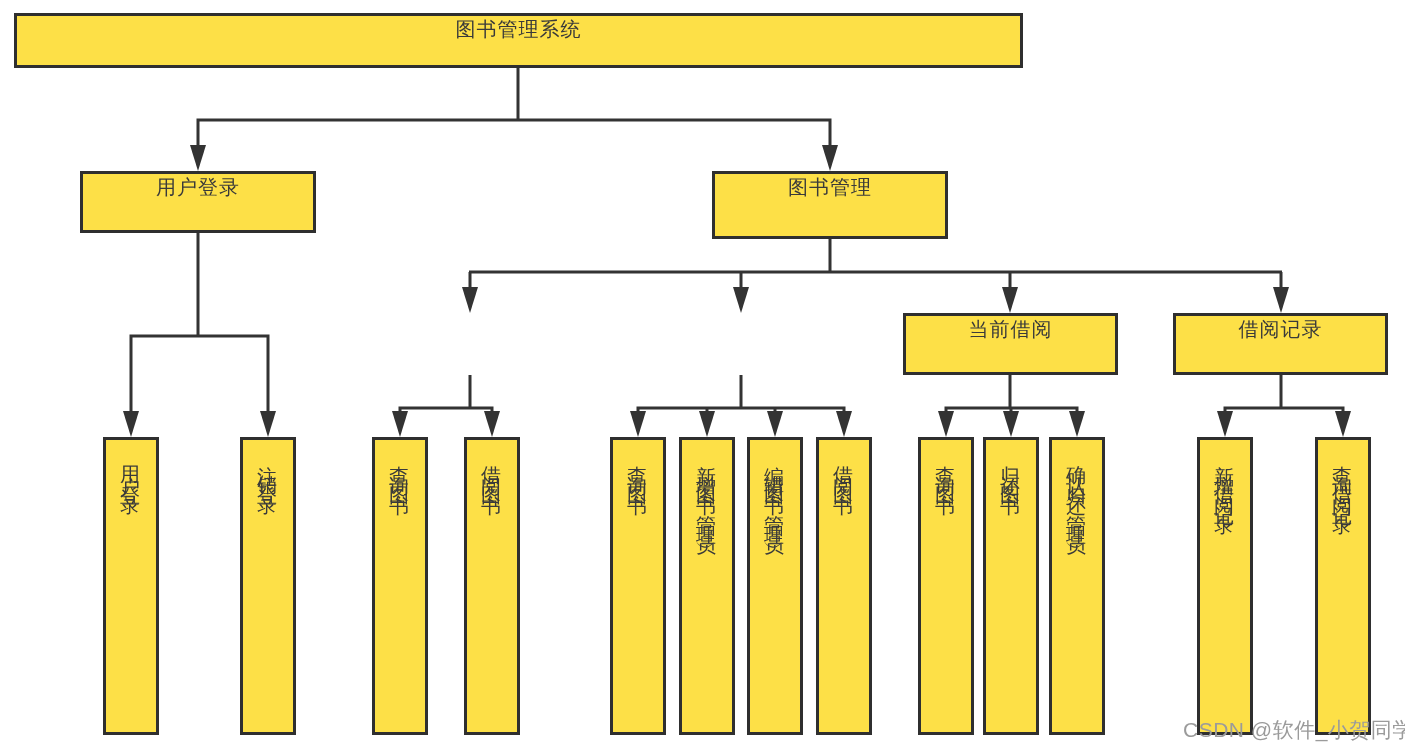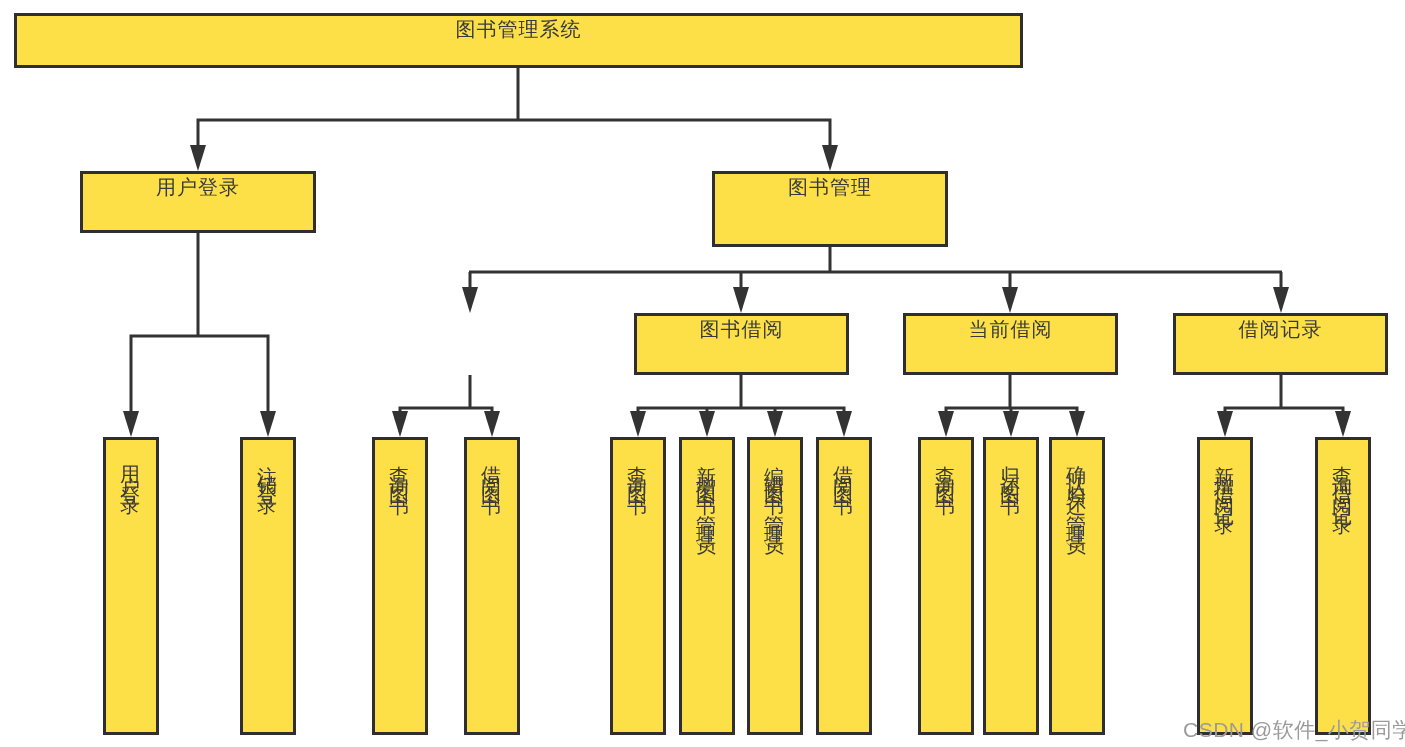--- a/index.html
+++ b/index.html
@@ -29,21 +29,21 @@
     border: 3px solid #2f2f2f;
     display: flex;
     align-items: flex-start;
     justify-content: center;
     z-index: 2;
     font-size: 20px;
     letter-spacing: 1px;
   }
   .node.root    { left: 14px;   top: 13px;  width: 1009px; height: 55px; }
   .node.lvl2-a  { left: 80px;   top: 171px; width: 236px;  height: 62px; }
-  .node.lvl2-b  { left: 712px;  top: 171px; width: 236px;  height: 76px; }
+  .node.lvl2-b  { left: 712px;  top: 171px; width: 236px;  height: 68px; }
   .node.lvl3    { top: 313px; width: 215px; height: 62px; }
   .node.l3-1 { left: 363px; }
   .node.l3-2 { left: 634px; }
   .node.l3-3 { left: 903px; }
   .node.l3-4 { left: 1173px; }
   .node.leaf {
     top: 437px;
     width: 56px;
     height: 298px;
   }
@@ -121,23 +121,20 @@
     <span>图书管理系统</span>
   </div>
 
   <div class="node lvl2-a">
     <span>用户登录</span>
   </div>
   <div class="node lvl2-b">
     <span>图书管理</span>
   </div>
 
-  <div class="node lvl3 l3-2">
-    <span>图书借阅</span>
-  </div>
   <div class="node lvl3 l3-3">
     <span>当前借阅</span>
   </div>
   <div class="node lvl3 l3-4">
     <span>借阅记录</span>
   </div>
 
   <div class="node leaf c1">
     <span class="vtext">用户登录</span>
   </div>

